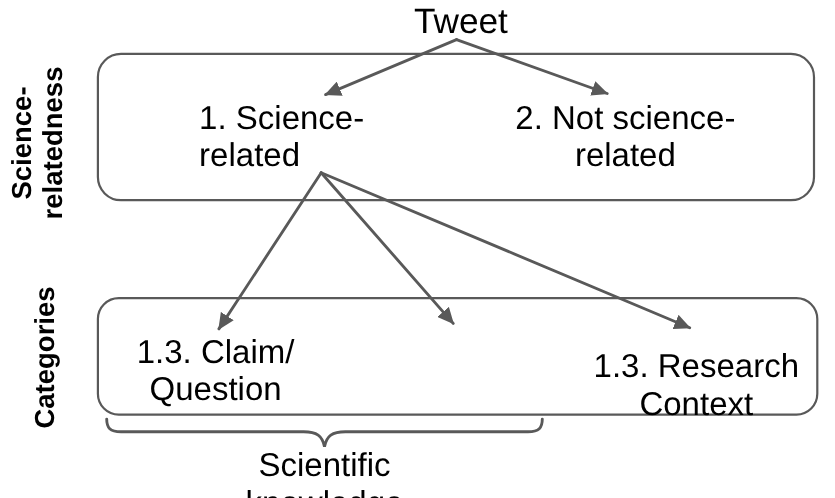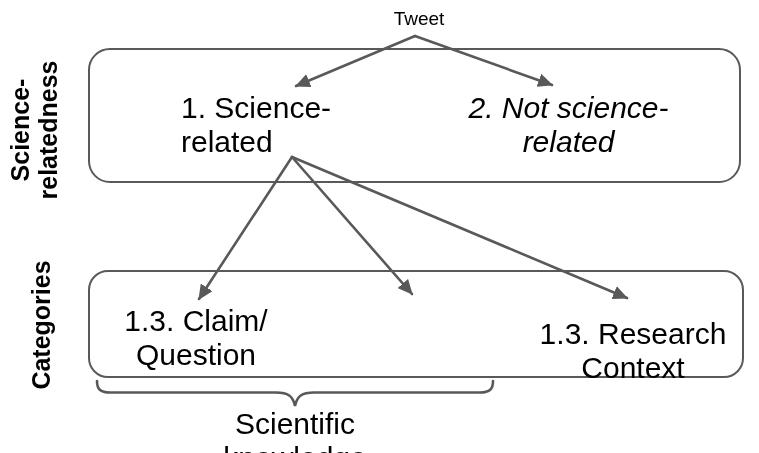--- a/index.html
+++ b/index.html
@@ -27,23 +27,23 @@
   }
   .box1 { left: 88px; top: 48px; width: 653px; height: 135px; border-radius: 22px; }
   .box2 { left: 88px; top: 270px; width: 656px; height: 108px; border-radius: 20px; }
   .label {
     position: absolute;
     color: var(--text);
     font-size: 30px;
     line-height: 34px;
     white-space: pre-line;
   }
-  .tweet   { left: 336px; top: 2px;  width: 166px; text-align: center; font-size: 19px; }
+  .tweet   { left: 336px; top: 2px;  width: 166px; text-align: center; font-size: 32px; }
   .n1      { left: 181px; top: 91px;  text-align: left; }
-  .n2      { left: 430px; top: 91px;  width: 277px; text-align: center; font-style: italic; }
+  .n2      { left: 430px; top: 91px;  width: 277px; text-align: center; }
   .c1      { left: 106px; top: 304px; width: 180px; text-align: center; }
   .c2      { left: 327px; top: 326px; width: 200px; text-align: center; }
   .c3      { left: 533px; top: 304px; width: 200px; text-align: center; margin-top: 13px; }
   .brace-label { left: 165px; top: 407px; width: 260px; text-align: center; }
   .rot {
     position: absolute;
     color: var(--text);
     font-weight: bold;
     font-size: 25px;
     line-height: 28px;

